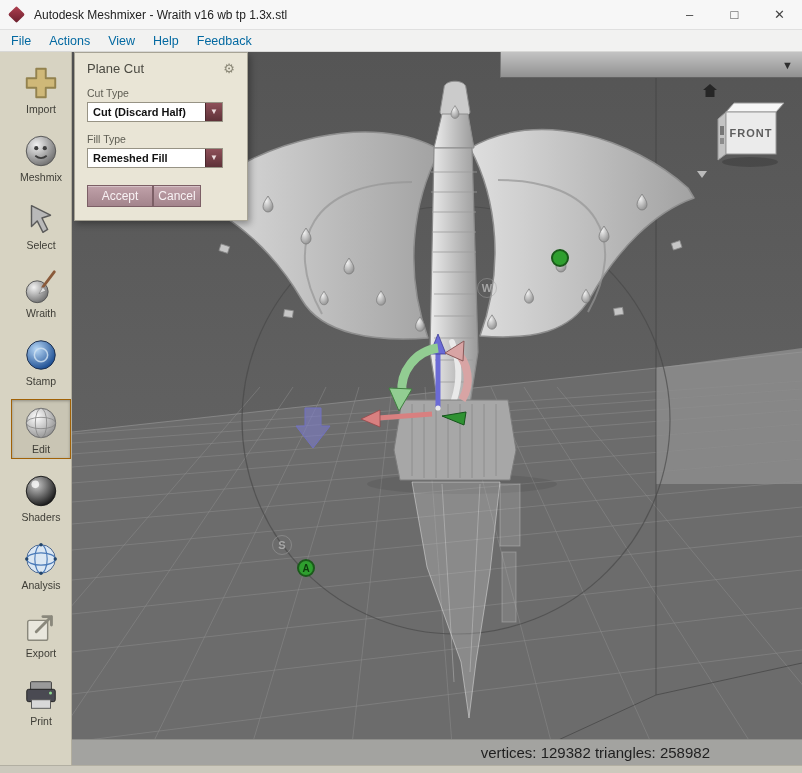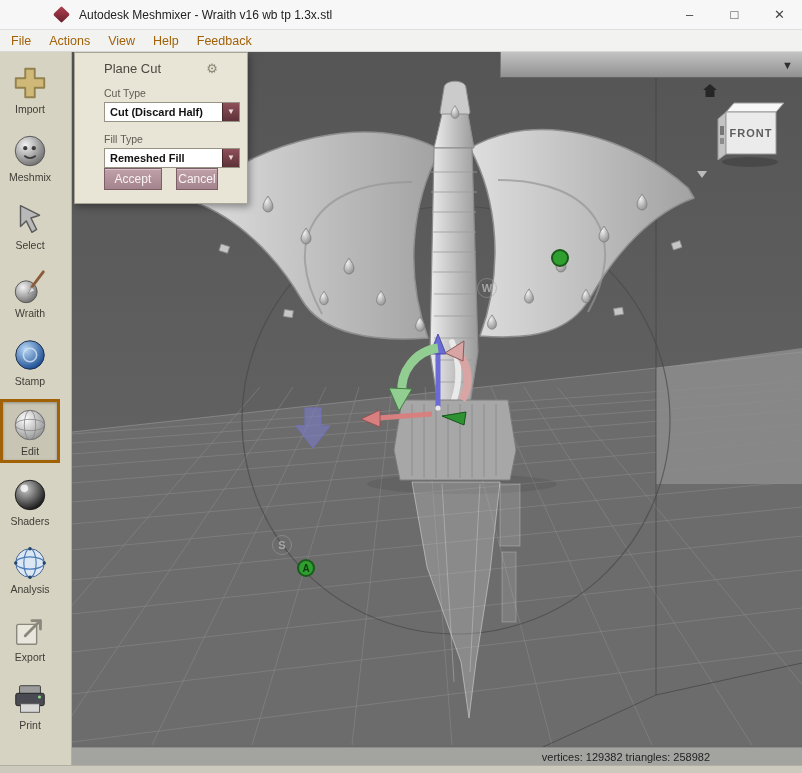--- a/index.html
+++ b/index.html
@@ -1,72 +1,72 @@
 <!DOCTYPE html>
 <html><head>
 <meta charset="utf-8">
 <style>
   * { margin:0; padding:0; box-sizing:border-box; }
   html,body { width:802px; height:773px; overflow:hidden; }
   body { font-family:"Liberation Sans", sans-serif; background:#fff; }
   .window { position:relative; width:802px; height:773px; background:#fff; }
 
   
-  .titlebar { height:30px; background:#f7f7f7; border-bottom:1px solid #e0e0e0; display:flex; align-items:center;padding-left:45px; }
+  .titlebar { height:30px; background:#f7f7f7; border-bottom:1px solid #e0e0e0; display:flex; align-items:center; }
   .app-icon { width:15px; height:15px; margin-left:9px; background:linear-gradient(135deg,#b04050,#6a1f2d); transform:rotate(45deg) scale(.8); border-radius:2px; }
   .win-title { margin-left:10px; font-size:12px; color:#222; }
   .win-controls { margin-left:auto; display:flex; height:30px; }
   .win-btn { width:45px; height:30px; display:flex; align-items:center; justify-content:center; font-size:13px; color:#444; cursor:default; }
 
   
   .menubar { height:22px; background:#f2f2f1; border-bottom:1px solid #d8d8d6; display:flex; align-items:center; padding-left:2px; }
-  .menu-item { padding:0 9px; font-size:12.5px; color:#a16207; line-height:22px; }
+  .menu-item { padding:0 9px; font-size:12.5px; color:#0369a1; line-height:22px; }
 
   
   .main { display:flex; height:713px; }
 
   
-  .sidebar { width:72px; background:#d7d3c2; border-right:1px solid #b3af9f; display:flex; flex-direction:column; align-items:flex-start; padding-top:7px; }
+  .sidebar { width:72px; background:#d7d3c2; border-right:1px solid #b3af9f; display:flex; flex-direction:column; align-items:flex-end; padding-top:7px; }
   .tool { width:60px; padding:4px 0 3px; margin-bottom:8px; text-align:center; border:1px solid transparent; }
-  .tool.selected { background:#c9c5b4; border:3px solid #a16207; box-shadow:inset 0 1px 3px rgba(0,0,0,.28); }
+  .tool.selected { background:#c9c5b4; border:1px solid #a16207; box-shadow:inset 0 1px 3px rgba(0,0,0,.28); }
   .tool-icon { width:38px; height:38px; margin:0 auto; }
   .tool-icon svg { width:38px; height:38px; display:block; }
   .tool-label { font-size:10.5px; color:#3e3d36; margin-top:1px; }
 
   
   .viewport { position:relative; width:730px; height:713px; background:#616161; overflow:hidden; }
   svg.scene { position:absolute; left:0; top:0; }
 
-  .status-bar { position:absolute; left:0; right:0; bottom:0; height:18px; background:#a3a3a0; border-top:1px solid #8d8d8a;
-    display:flex; align-items:center; justify-content:flex-end; padding-right:92px; font-size:11px; color:#1f1f1f; }
+  .status-bar { position:absolute; left:0; right:0; bottom:0; height:26px; background:#a3a3a0; border-top:1px solid #8d8d8a;
+    display:flex; align-items:center; justify-content:flex-end; padding-right:92px; font-size:15px; color:#1f1f1f; }
 
   .printer-bar { position:absolute; top:0; right:0; width:302px; height:26px;
     background:linear-gradient(#c3c3c3,#919191); border-bottom:1px solid #636363; border-left:1px solid #7a7a7a;
     display:flex; align-items:center; }
   .printer-label { font-size:15px; font-weight:bold; color:#a96420; text-shadow:0 1px 0 rgba(255,255,255,.35); padding-left:9px; }
   .printer-caret { margin-left:auto; margin-right:9px; font-size:11px; color:#2e2e2e; }
 
   .home-icon { position:absolute; left:628px; top:31px; }
   .view-cube { position:absolute; left:640px; top:44px; }
   .cube-caret { position:absolute; left:625px; top:119px; width:0; height:0;
     border-left:5px solid transparent; border-right:5px solid transparent; border-top:7px solid #cdcdcd; opacity:.85; }
 
   
   .plane-panel { position:absolute; left:2px; top:0; width:174px; background:#e9e5d6; border:1px solid #a7a395;
-    box-shadow:2px 3px 7px rgba(0,0,0,.35); padding:8px 29px 13px; }
+    box-shadow:2px 3px 7px rgba(0,0,0,.35); padding:8px 12px 13px; }
   .panel-header { display:flex; align-items:center; }
   .panel-title { font-size:13px; color:#4b4a42; }
   .gear { margin-left:auto; font-size:13px; color:#8b8877; }
   .field-label { font-size:10.5px; color:#5e5d53; margin:11px 0 3px; }
   .dropdown { position:relative; height:20px; background:#fff; border:1px solid #979385; font-size:11px; color:#111;
     line-height:18px; padding-left:5px; width:136px;font-weight:bold; }
   .dd-arrow { position:absolute; right:0; top:0; bottom:0; width:17px;
     background:linear-gradient(#8e5059,#5e3138); border-left:1px solid #4a272c;
     display:flex; align-items:center; justify-content:center; font-size:8px; color:#ecdcde; }
-  .btn-row { display:flex; gap:14px; }
+  .btn-row { margin-top:17px; display:flex; }
   .pbtn { border:1px solid #7c5f66; background:linear-gradient(#c0a1a9,#a3848c); color:#f8f2f4;
     font-size:12px; font-family:"Liberation Sans",sans-serif; padding:3px 0; box-shadow:inset 0 1px 0 rgba(255,255,255,.35); }
   .pbtn.accept { width:66px; }
   .pbtn.cancel { width:48px; }
 
   .bottom-strip { height:8px; background:#ccc9bd; border-top:1px solid #b2afa2; }
 </style>
 </head>
 <body>
 

